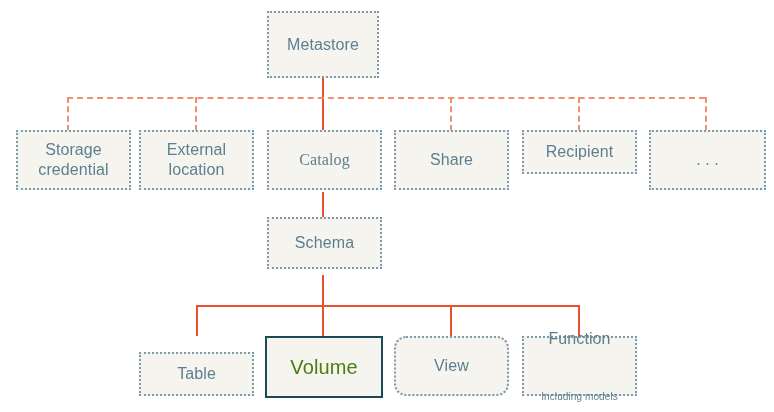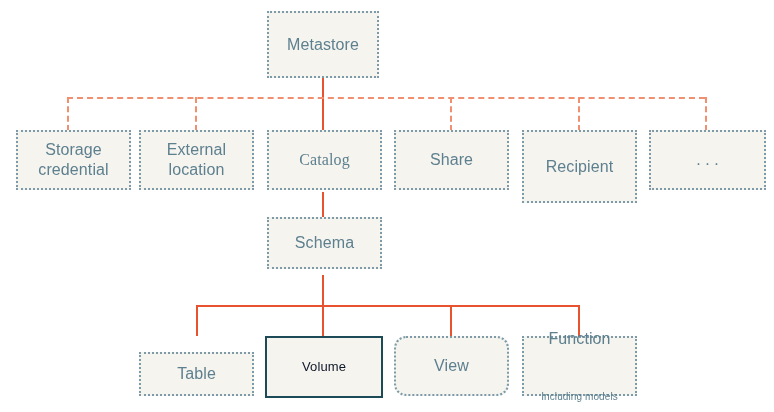--- a/index.html
+++ b/index.html
@@ -43,22 +43,22 @@
     display: block;
     font-size: 10px;
     line-height: 1.2;
     margin-top: 1px;
     color: #5d7f8e;
   }
 
   
   .node.highlight {
     border: 2px solid #1c4a57;
-    color: #0f172a;
-    font-size: 13px;
+    color: #4d7c0f;
+    font-size: 20px;
     z-index: 4;
   }
 
   
   .conn {
     position: absolute;
     z-index: 1;
   }
   .v-solid {
     width: 0;
@@ -119,21 +119,21 @@
   </div>
 
   <div class="node" style="left:267px; top:130px; width:115px; height:60px;font-family:Liberation Serif, serif;">
     <span class="label">Catalog</span>
   </div>
 
   <div class="node" style="left:394px; top:130px; width:115px; height:60px;">
     <span class="label">Share</span>
   </div>
 
-  <div class="node" style="left:522px; top:130px; width:115px; height:73px;">
+  <div class="node" style="left:522px; top:130px; width:115px; height:44px;">
     <span class="label">Recipient</span>
   </div>
 
   <div class="node" style="left:649px; top:130px; width:117px; height:60px;">
     <span class="label">. . .</span>
   </div>
 
   <div class="node" style="left:267px; top:217px; width:115px; height:52px;">
     <span class="label">Schema</span>
   </div>

